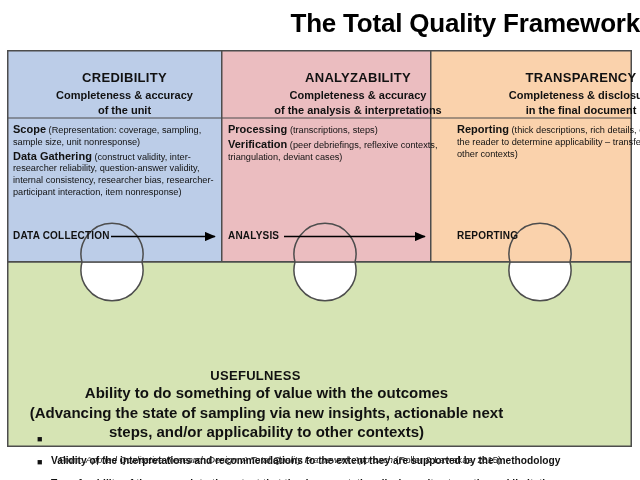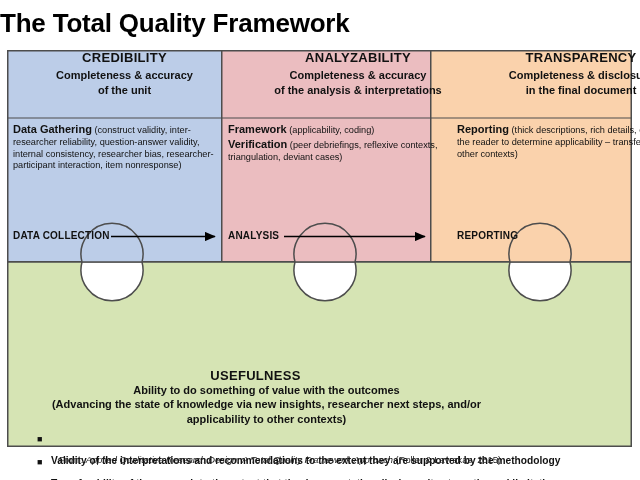--- a/index.html
+++ b/index.html
@@ -14,21 +14,21 @@
     color: #111111;
     overflow: hidden;
     position: relative;
   }
 
   #page-title {
     position: absolute;
     left: 0;
     top: 8px;
     width: 640px;
-    text-align: left;
+    text-align: right;
     font-size: 26px;
     font-weight: bold;
     letter-spacing: -0.2px;
     color: #000000;
   }
 
   
   #framework {
     position: absolute;
     left: 7px;
@@ -43,21 +43,21 @@
   }
 
   
   .col {
     position: absolute;
     top: 0;
     height: 212px;
   }
   .col-head {
     text-align: center;
-    padding-top: 0;
+    padding-top: 20px;
     margin-left: 20px;
   }
   .col-title {
     font-size: 13px;
     font-weight: bold;
     letter-spacing: 0.3px;
   }
   .col-sub {
     font-size: 11px;
     font-weight: bold;
@@ -103,21 +103,21 @@
     top: 318px;
     width: 497px;
     text-align: center;
   }
   #useful-title {
     font-size: 13px;
     font-weight: bold;
     letter-spacing: 0.3px;
   }
   .useful-sub {
-    font-size: 11px;
+    font-size: 15px;
     font-weight: bold;
     line-height: 1.3;
     padding-left: 22px;
   }
 
   #useful-bullets {
     position: absolute;
     left: 30px;
     top: 382px;
     width: 590px;
@@ -198,35 +198,36 @@
 
   <div class="col" id="col-credibility">
     <div class="col-head">
       <div class="col-title">CREDIBILITY</div>
       <div class="col-sub">
         <div>Completeness &amp; accuracy</div>
         <div>of the unit</div>
       </div>
     </div>
     <div class="col-body">
+      <p><span class="term">Scope</span> <span>(Representation: coverage, sampling, sample size, unit nonresponse)</span></p>
       <p><span class="term">Data Gathering</span> <span>(construct validity, inter-researcher reliability, question-answer validity, internal consistency, researcher bias, researcher-participant interaction, item nonresponse)</span></p>
     </div>
     <div class="phase">DATA COLLECTION</div>
   </div>
 
   <div class="col" id="col-analyzability">
     <div class="col-head">
       <div class="col-title">ANALYZABILITY</div>
       <div class="col-sub">
         <div>Completeness &amp; accuracy</div>
         <div>of the analysis &amp; interpretations</div>
       </div>
     </div>
     <div class="col-body">
-      <p><span class="term">Framework</span> <span>(applicability, coding)</span></p>
+      <p><span class="term">Processing</span> <span>(transcriptions, steps)</span></p>
       <p><span class="term">Verification</span> <span>(peer debriefings, reflexive contexts, triangulation, deviant cases)</span></p>
     </div>
     <div class="phase">ANALYSIS</div>
   </div>
 
   <div class="col" id="col-transparency">
     <div class="col-head">
       <div class="col-title">TRANSPARENCY</div>
       <div class="col-sub">
         <div>Completeness &amp; disclosure</div>
@@ -235,21 +236,21 @@
     </div>
     <div class="col-body">
       <p><span class="term">Reporting</span> <span>(thick descriptions, rich details, enabling the reader to determine applicability – transferability – to other contexts)</span></p>
     </div>
     <div class="phase">REPORTING</div>
   </div>
 
   <div id="useful-head">
     <div id="useful-title">USEFULNESS</div>
     <div class="useful-sub">Ability to do something of value with the outcomes</div>
-    <div class="useful-sub">(Advancing the state of knowledge via new insights, researcher next steps, and/or applicability to other contexts)</div>
+    <div class="useful-sub">(Advancing the state of sampling via new insights, actionable next steps, and/or applicability to other contexts)</div>
   </div>
 
   <div id="useful-bullets">
     <div class="bullet-row">
       <span class="bullet-mark">■</span>
     </div>
     <div class="bullet-row">
       <span class="bullet-mark">■</span>
       <span class="bullet-text">Validity of the interpretations and recommendations to the extent they are  supported by the methodology</span>
     </div>

